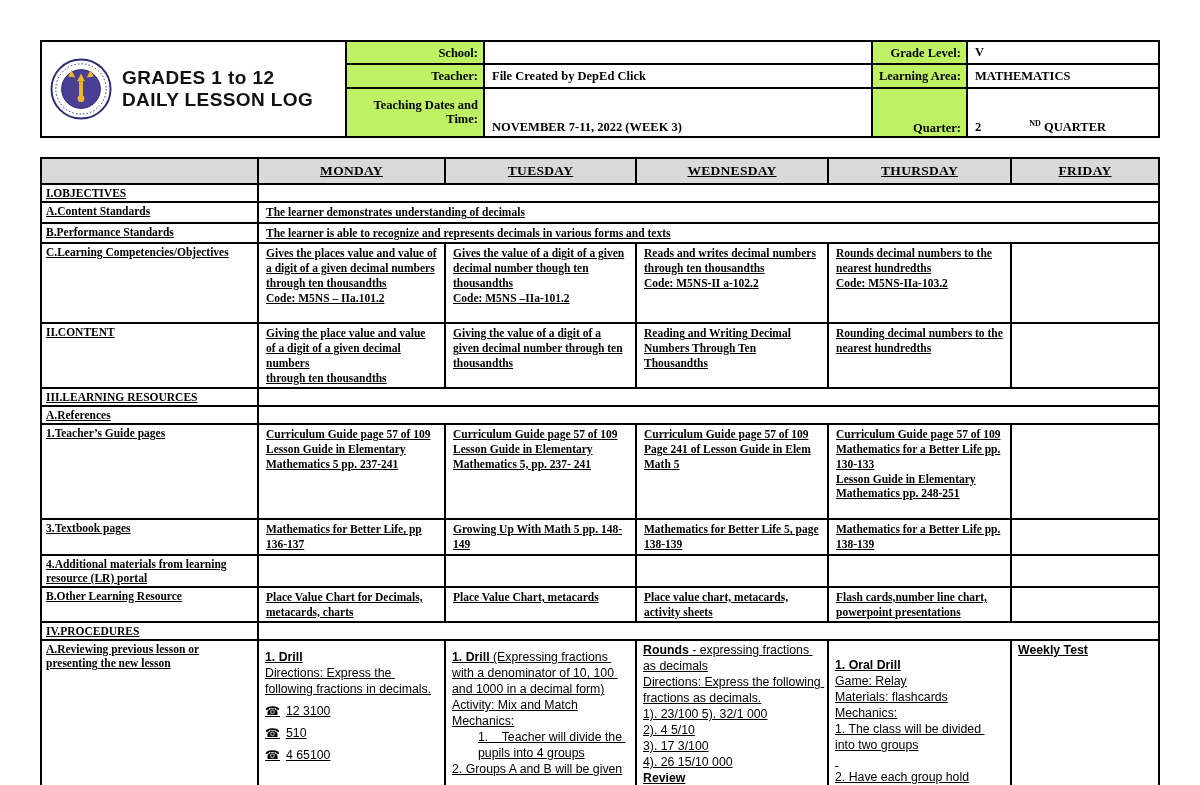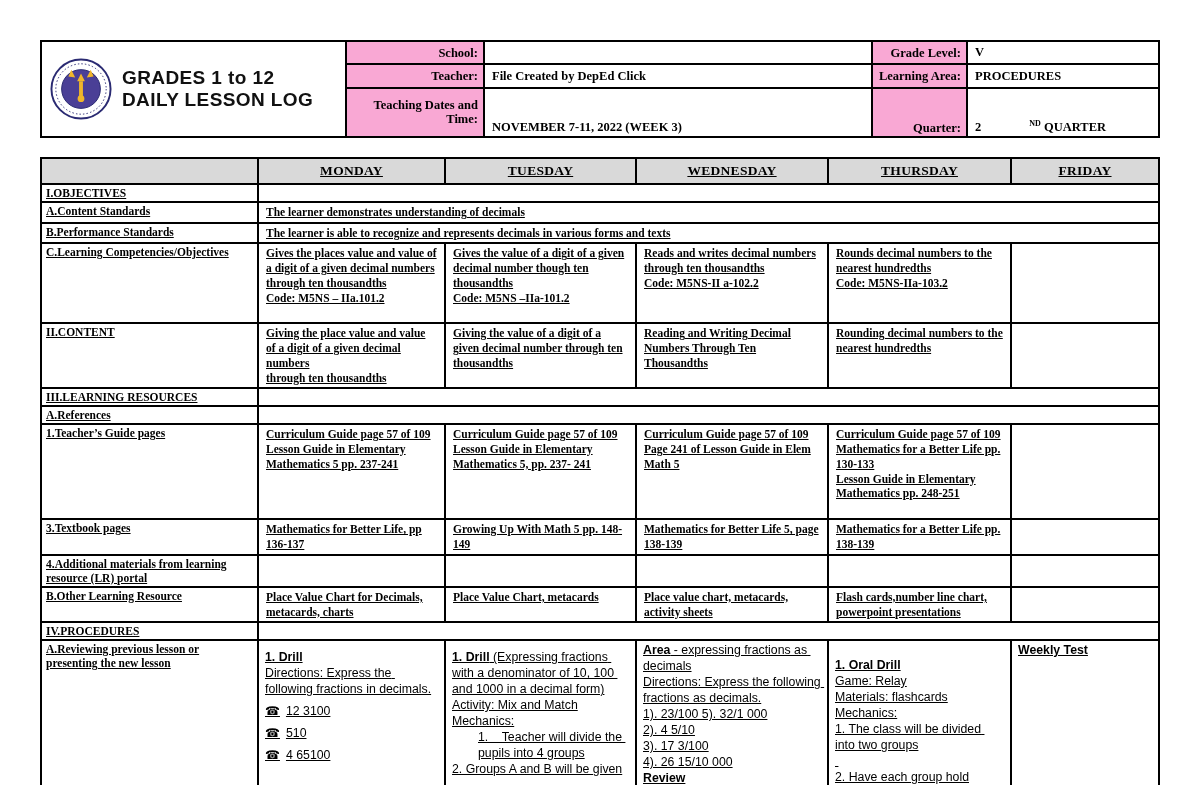--- a/index.html
+++ b/index.html
@@ -7,21 +7,21 @@
   body { font-family:"Liberation Serif", serif; color:#000; position:relative; }
   .page { position:absolute; left:40px; top:40px; width:1118px; }
 
   
   table { border-collapse:collapse; table-layout:fixed; width:100%; }
   .hdr td { border:2px solid #000; vertical-align:middle; }
   .hdr .logo-cell { padding:16px 8px; }
   .logo-wrap { display:flex; align-items:center; gap:10px; }
   .doc-title { font-family:"Liberation Sans", sans-serif; font-weight:bold;
                font-size:19px; line-height:1.18; letter-spacing:.4px; color:#111; }
-  .hdr .lblc { background:#f9a8d4; text-align:right; font-weight:bold;
+  .hdr .lblc { background:#bef264; text-align:right; font-weight:bold;
                font-size:12.5px; padding:1px 5px; line-height:1.15; }
   .hdr .valc { font-weight:bold; font-size:12.5px; padding:1px 7px; }
   sup.ord { font-size:8px; vertical-align:super;margin-left:48px; }
 
   
   .main { margin-top:19px;text-decoration:underline; }
   .main td { border:2px solid #000; vertical-align:top; }
   .dayhead td { background:#d9d9d9; text-align:center; font-weight:bold;
                 font-size:13.5px; height:26px; vertical-align:middle; letter-spacing:.3px; }
   .lbl { font-weight:bold; font-size:11.5px; padding:1px 4px; line-height:1.22; }
@@ -88,21 +88,21 @@
       </td>
       <td class="lblc" style="height:19px">School:</td>
       <td class="valc"></td>
       <td class="lblc">Grade Level:</td>
       <td class="valc">V</td>
     </tr>
     <tr>
       <td class="lblc" style="height:19px">Teacher:</td>
       <td class="valc">File Created by DepEd Click</td>
       <td class="lblc">Learning Area:</td>
-      <td class="valc">PROCEDURES</td>
+      <td class="valc">MATHEMATICS</td>
     </tr>
     <tr>
       <td class="lblc" style="height:40px">Teaching Dates and Time:</td>
       <td class="valc" style="vertical-align:bottom">NOVEMBER 7-11, 2022 (WEEK 3)</td>
       <td class="lblc" style="vertical-align:bottom">Quarter:</td>
       <td class="valc" style="vertical-align:bottom"><span>2</span><sup class="ord">ND</sup><span> QUARTER</span></td>
     </tr>
   </tbody>
     </table>
 
@@ -232,21 +232,21 @@
             <div class="pline has-icon"><span class="bullet">☎</span>4 65100</div>
           </td>
       <td class="pcell pt-tue">
             <div class="pline"><b>1. Drill</b> (Expressing fractions with a denominator of 10, 100 and 1000 in a decimal form)</div>
             <div class="pline">Activity: Mix and Match</div>
             <div class="pline">Mechanics:</div>
             <div class="pline ind">1.    Teacher will divide the pupils into 4 groups</div>
             <div class="pline">2. Groups A and B will be given</div>
           </td>
       <td class="pcell">
-            <div class="pline"><b>Area</b> - expressing fractions as decimals</div>
+            <div class="pline"><b>Rounds</b> - expressing fractions as decimals</div>
             <div class="pline">Directions: Express the following fractions as decimals.</div>
             <div class="pline">1). 23/100 5). 32/1 000</div>
             <div class="pline">2). 4 5/10</div>
             <div class="pline">3). 17 3/100</div>
             <div class="pline">4). 26 15/10 000</div>
             <div class="pline"><b>Review</b></div>
           </td>
       <td class="pcell pt-thu">
             <div class="pline"><b>1. Oral Drill</b></div>
             <div class="pline">Game: Relay</div>

